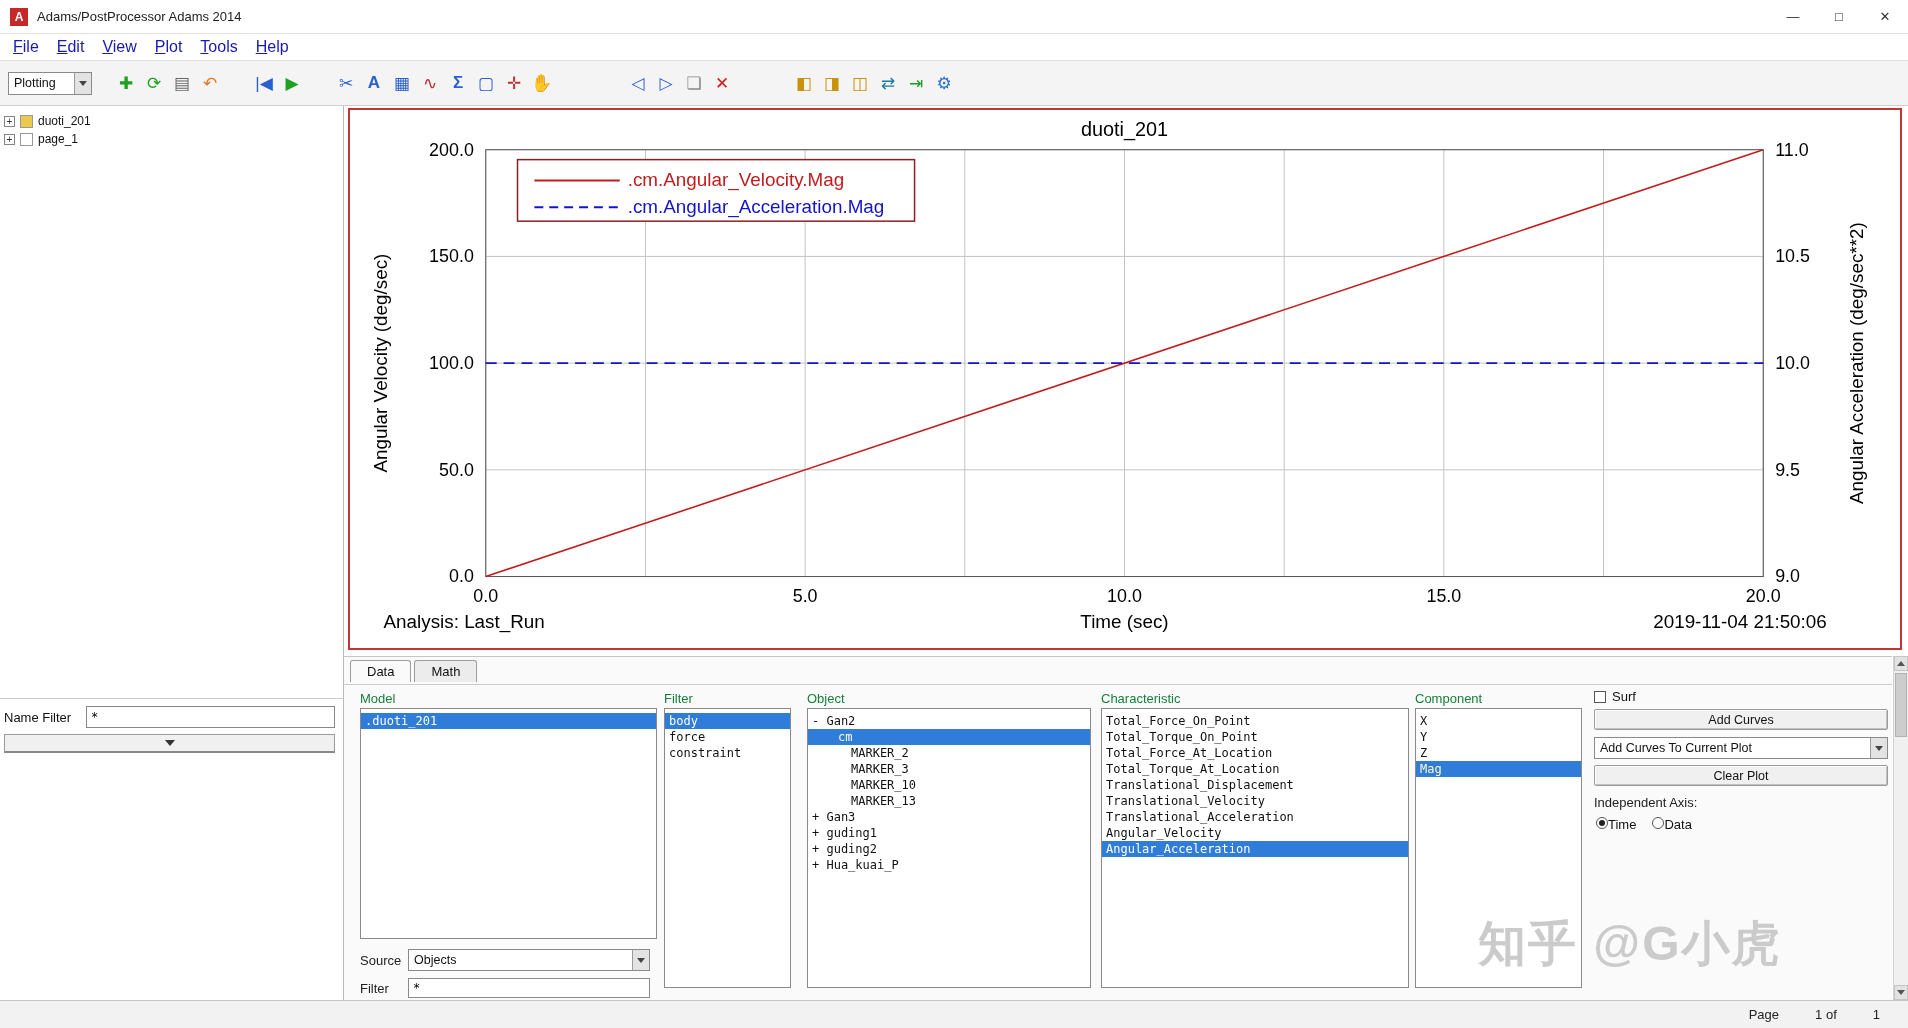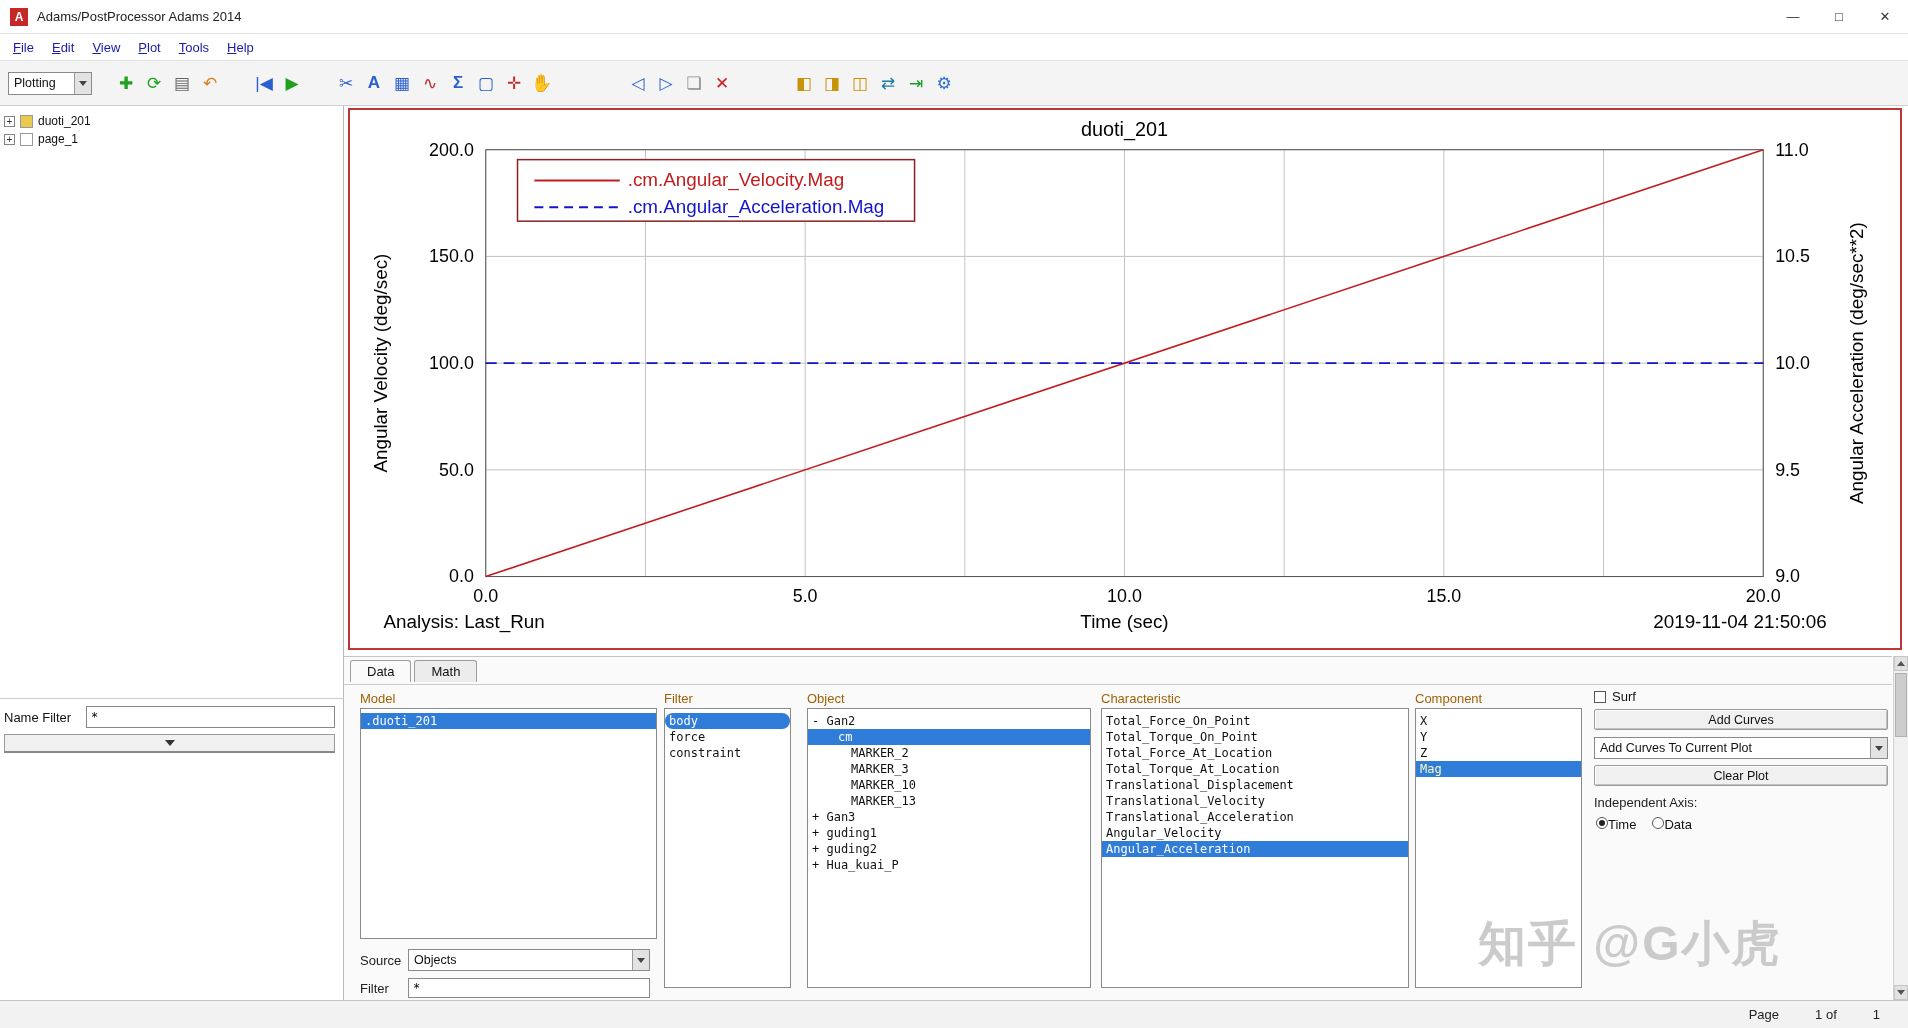--- a/index.html
+++ b/index.html
@@ -8,21 +8,21 @@
 
   
   .titlebar{position:absolute;left:0;top:0;width:100%;height:34px;background:#fff;border-bottom:1px solid #e4e4e4;display:flex;align-items:center;padding-left:10px}
   .logo{width:18px;height:18px;background:#c62828;color:#fff;font-weight:bold;font-size:12px;display:flex;align-items:center;justify-content:center;margin-right:9px}
   .title-text{font-size:13px;color:#222}
   .win-controls{margin-left:auto;display:flex;height:100%}
   .win-btn{width:46px;height:100%;display:flex;align-items:center;justify-content:center;font-size:13px;color:#333}
 
   
   .menubar{position:absolute;top:34px;left:0;width:100%;height:26px;display:flex;align-items:center;padding-left:4px;background:#fff}
-  .menu-item{color:#1a1aae;padding:3px 9px;font-size:13px}
+  .menu-item{color:#1a1aae;padding:3px 9px;font-size:16px}
 
   
   .toolbar{position:absolute;top:60px;left:0;width:100%;height:46px;background:#f4f4f4;border-top:1px solid #e0e0e0;border-bottom:1px solid #cfcfcf;display:flex;align-items:center;padding-left:8px}
   .mode-select{width:84px;height:23px;border:1px solid #8a8a8a;background:#fff;display:flex;align-items:center;justify-content:space-between;padding-left:5px;margin-right:20px;font-size:12.5px}
   .tb-icons{display:flex;align-items:center}
   .tb-group{display:flex;align-items:center;margin-right:26px}
   .tb-group:nth-child(4){margin-left:42px}
   .tb-group:nth-child(5){margin-left:28px}
   .tb-btn{width:28px;height:28px;display:flex;align-items:center;justify-content:center;font-size:17px;cursor:default}
   .tb-btn.bold{font-weight:bold}
@@ -39,21 +39,21 @@
   .chart-box{position:absolute;left:348px;top:108px;width:1554px;height:542px;border:2px solid #c03535;background:#fff}
   .chart-box svg{width:100%;height:100%;display:block}
   .chart-box svg text{font-family:"Liberation Sans",sans-serif}
 
   
   .bottom-panel{position:absolute;left:344px;top:656px;width:1548px;height:344px;background:#fafafa;border-top:1px solid #c5c5c5}
   .tabs{position:absolute;left:6px;top:3px;display:flex;z-index:2}
   .tab{padding:3px 16px;border:1px solid #9d9d9d;border-bottom:none;border-radius:3px 3px 0 0;background:#ececec;margin-right:3px;font-size:13px}
   .tab.active{background:#fafafa}
   .tabline{position:absolute;left:0;top:27px;width:100%;border-top:1px solid #cccccc}
-  .col-label{position:absolute;font-size:13px;color:#a16207}
+  .col-label{position:absolute;font-size:13px;color:#15803d}
   .listbox{position:absolute;border:1px solid #8a8a8a;background:#fff;font-family:"DejaVu Sans Mono","Liberation Mono",monospace;font-size:12px;overflow:hidden;padding-top:4px}
   .li{height:16px;line-height:16px;padding:0 4px;white-space:pre;color:#111}
   .mini-label{position:absolute;font-size:13px;color:#222}
   .btn{position:absolute;height:21px;background:#f0f0f0;border:1px solid #9b9b9b;border-radius:2px;display:flex;align-items:center;justify-content:center;font-size:12.5px;box-shadow:inset 1px 1px 0 #fff,inset -1px -1px 0 #c2c2c2}
   .select-box{position:absolute;height:22px;background:#fff;border:1px solid #8a8a8a;display:flex;align-items:center;justify-content:space-between;padding-left:5px;font-size:12.5px}
   .sel-arrow{width:17px;height:100%;background:#e3e3e3;border-left:1px solid #9b9b9b;display:flex;align-items:center;justify-content:center;flex:none}
   .sel-arrow::after{content:'';border-left:4px solid transparent;border-right:4px solid transparent;border-top:5px solid #444}
   .text-input{position:absolute;height:20px;border:1px solid #8a8a8a;background:#fff;padding:1px 4px;font-size:12px;font-family:"DejaVu Sans Mono",monospace}
   .surf-row{position:absolute;display:flex;align-items:center;gap:6px;font-size:13px}
   .checkbox{width:12px;height:12px;border:1px solid #555;background:#fff;display:inline-block}
@@ -218,21 +218,21 @@
     </div>
   <div class="tabline"></div>
 
   <div class="col-label" style="left:16px;top:34px">Model</div>
   <div class="listbox" style="left:16px;top:51px;width:297px;height:231px">
       <div class="li" style="background: rgb(47, 124, 217); color: rgb(255, 255, 255);">.duoti_201</div>
     </div>
 
   <div class="col-label" style="left:320px;top:34px">Filter</div>
   <div class="listbox" style="left:320px;top:51px;width:127px;height:280px">
-      <div class="li" style="background: rgb(47, 124, 217); color: rgb(255, 255, 255); border-radius: 8px;">body</div>
+      <div class="li" style="background: rgb(47, 124, 217); color: rgb(255, 255, 255);">body</div>
       <div class="li">force</div>
       <div class="li">constraint</div>
     </div>
 
   <div class="col-label" style="left:463px;top:34px">Object</div>
   <div class="listbox" style="left:463px;top:51px;width:284px;height:280px">
       <div class="li">- Gan2</div>
       <div class="li" style="padding-left: 30px; background: rgb(47, 124, 217); color: rgb(255, 255, 255);">cm</div>
       <div class="li" style="padding-left: 43px;">MARKER_2</div>
       <div class="li" style="padding-left: 43px;">MARKER_3</div>

